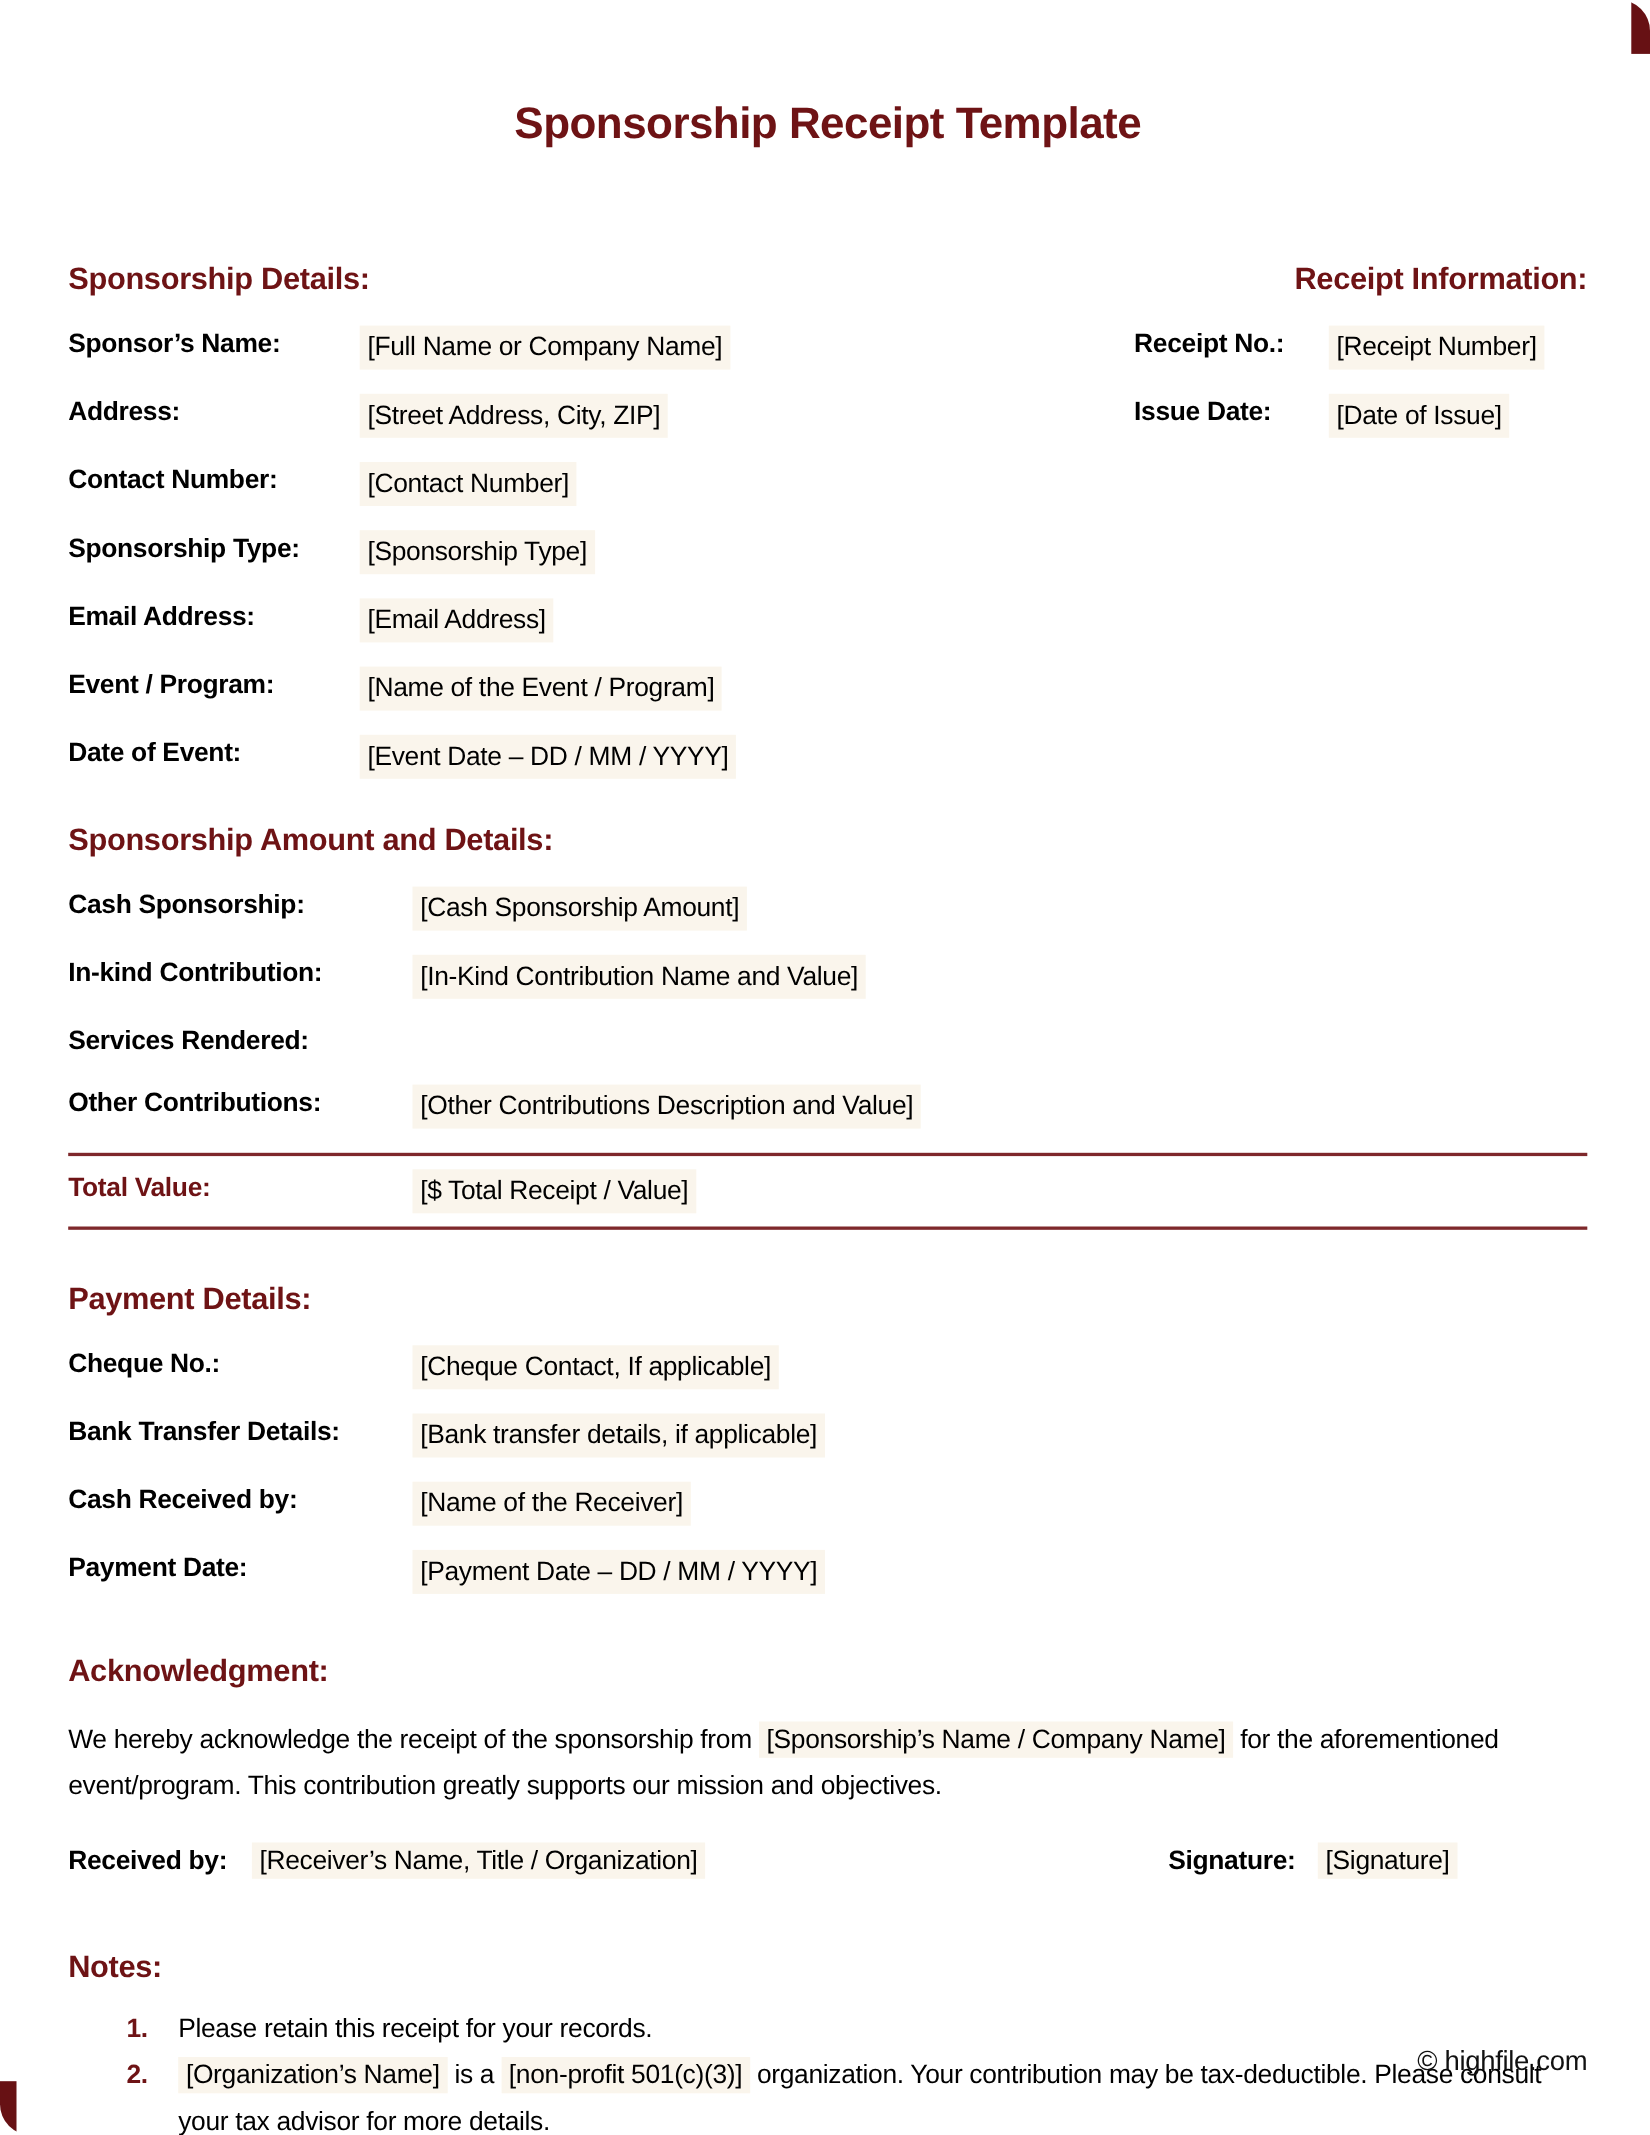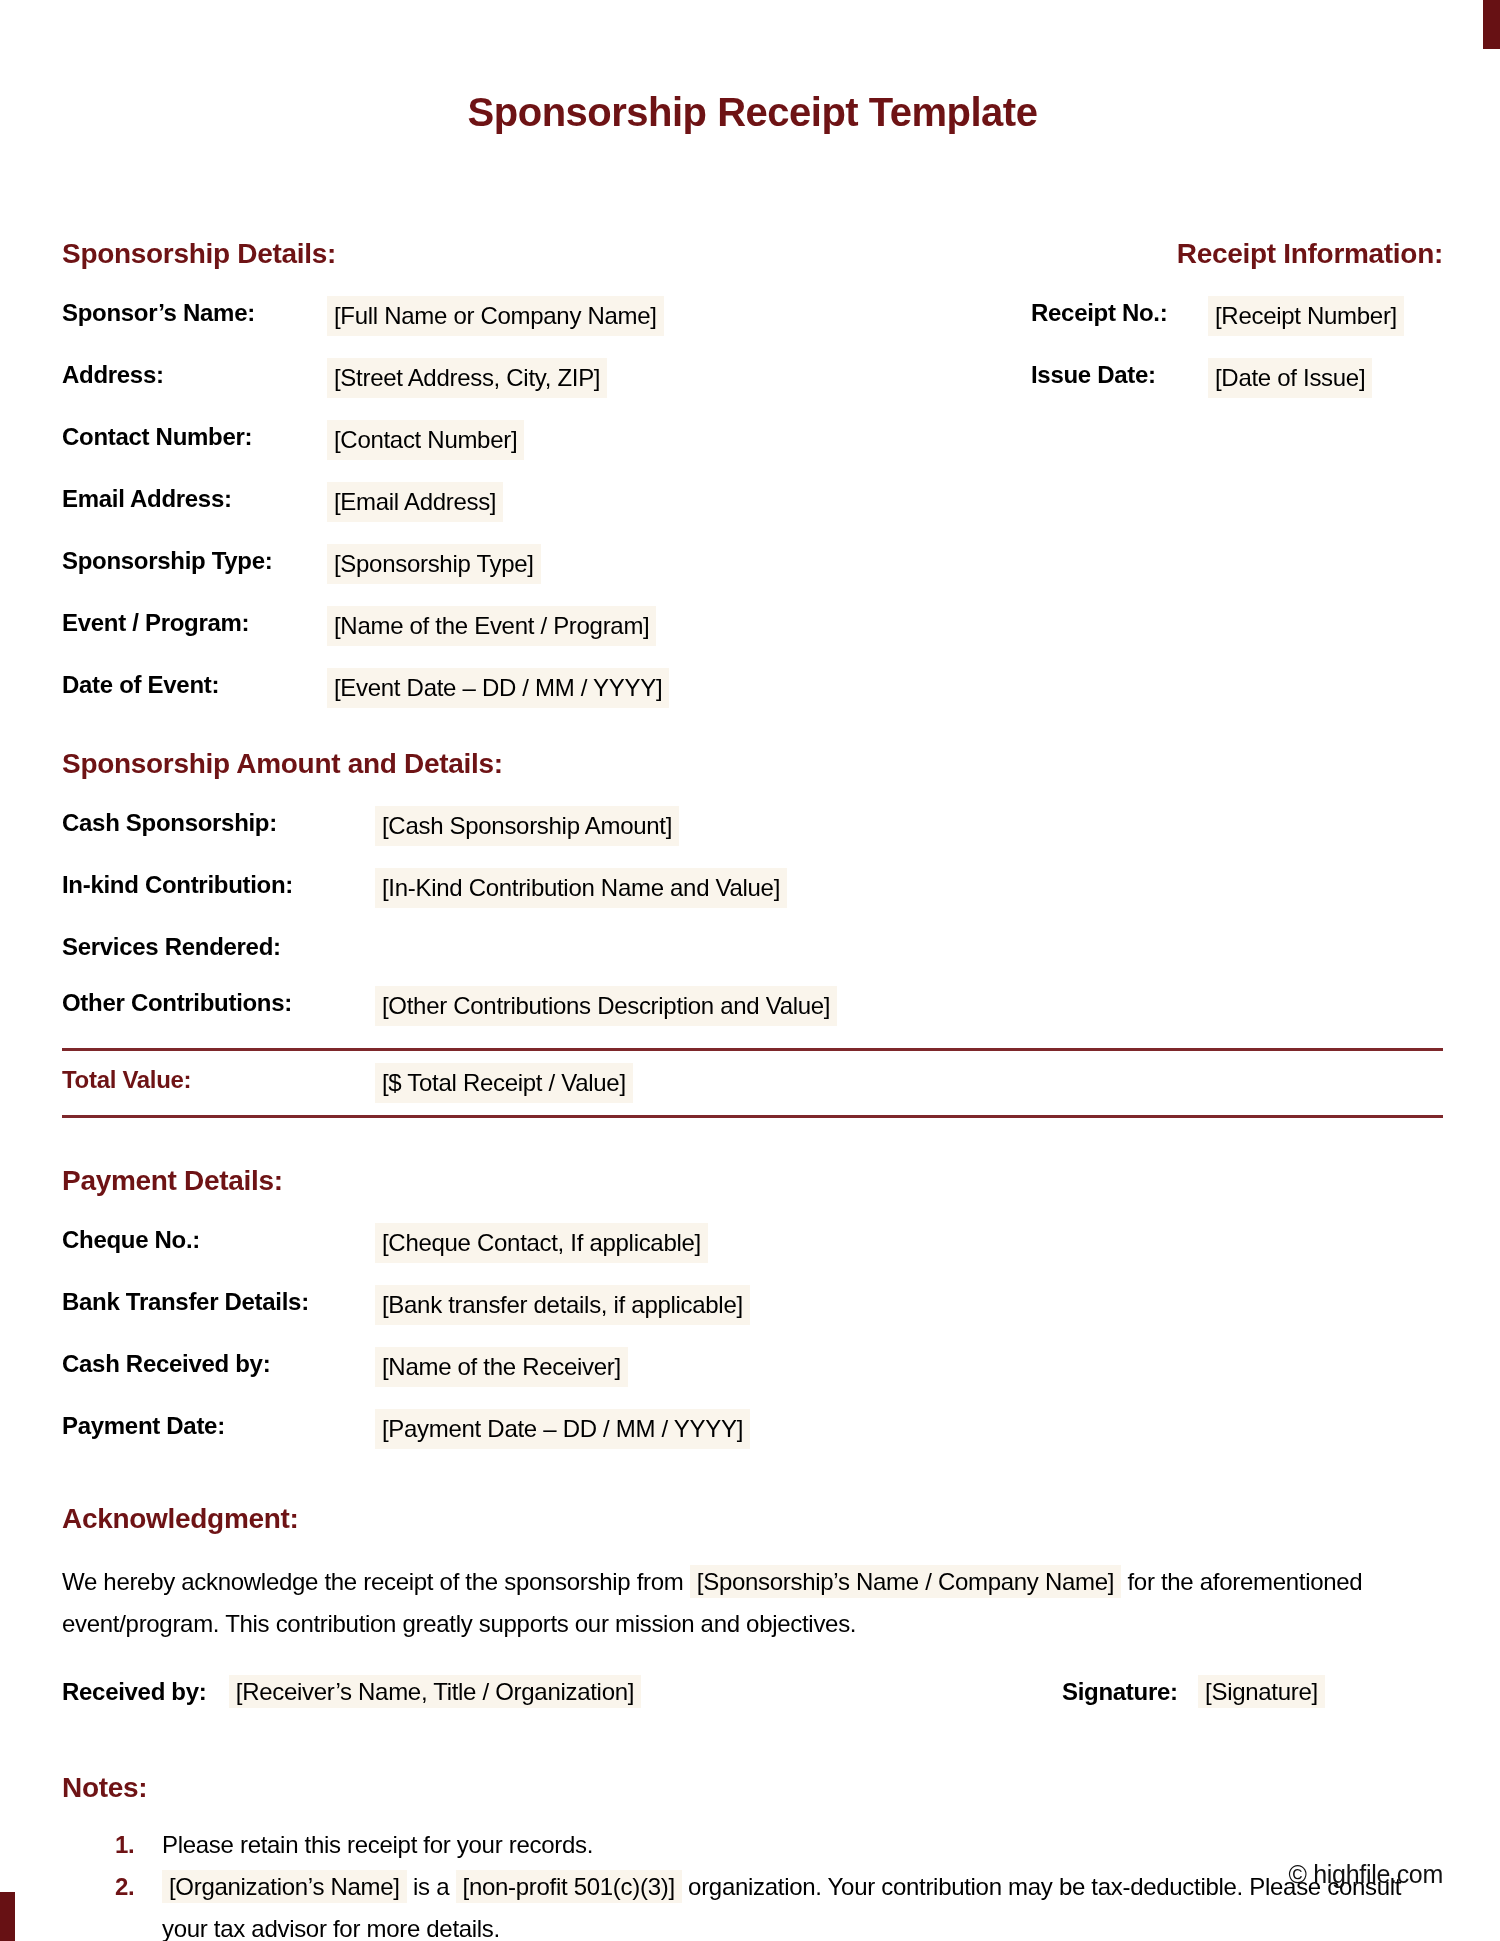--- a/index.html
+++ b/index.html
@@ -5,20 +5,21 @@
   html, body { margin:0; padding:0; background:#ffffff; }
   .page {
     position: relative;
     width: 1500px;
     height: 1941px;
     background: #ffffff;
     font-family: "Liberation Sans", sans-serif;
     color: #000000;
     overflow: hidden;
     letter-spacing: -0.3px;
+    border-radius: 28px;
   }
   .corner-bar-top {
     position: absolute; top: 0; right: 0;
     width: 17px; height: 49px; background: #671114;
   }
   .corner-bar-bottom {
     position: absolute; bottom: 0; left: 0;
     width: 15px; height: 49px; background: #671114;
   }
   .content { padding: 88px 57px 0 62px; }
@@ -132,26 +133,26 @@
         </div>
         <div class="field-row w1">
           <span class="field-label">Address:</span>
           <span class="hl">[Street Address, City, ZIP]</span>
         </div>
         <div class="field-row w1">
           <span class="field-label">Contact Number:</span>
           <span class="hl">[Contact Number]</span>
         </div>
         <div class="field-row w1">
+          <span class="field-label">Sponsorship Type:</span>
+          <span class="hl">[Sponsorship Type]</span>
+        </div>
+        <div class="field-row w1">
           <span class="field-label">Email Address:</span>
           <span class="hl">[Email Address]</span>
-        </div>
-        <div class="field-row w1">
-          <span class="field-label">Sponsorship Type:</span>
-          <span class="hl">[Sponsorship Type]</span>
         </div>
         <div class="field-row w1">
           <span class="field-label">Event / Program:</span>
           <span class="hl">[Name of the Event / Program]</span>
         </div>
         <div class="field-row w1">
           <span class="field-label">Date of Event:</span>
           <span class="hl">[Event Date – DD / MM / YYYY]</span>
         </div>
       </div>

